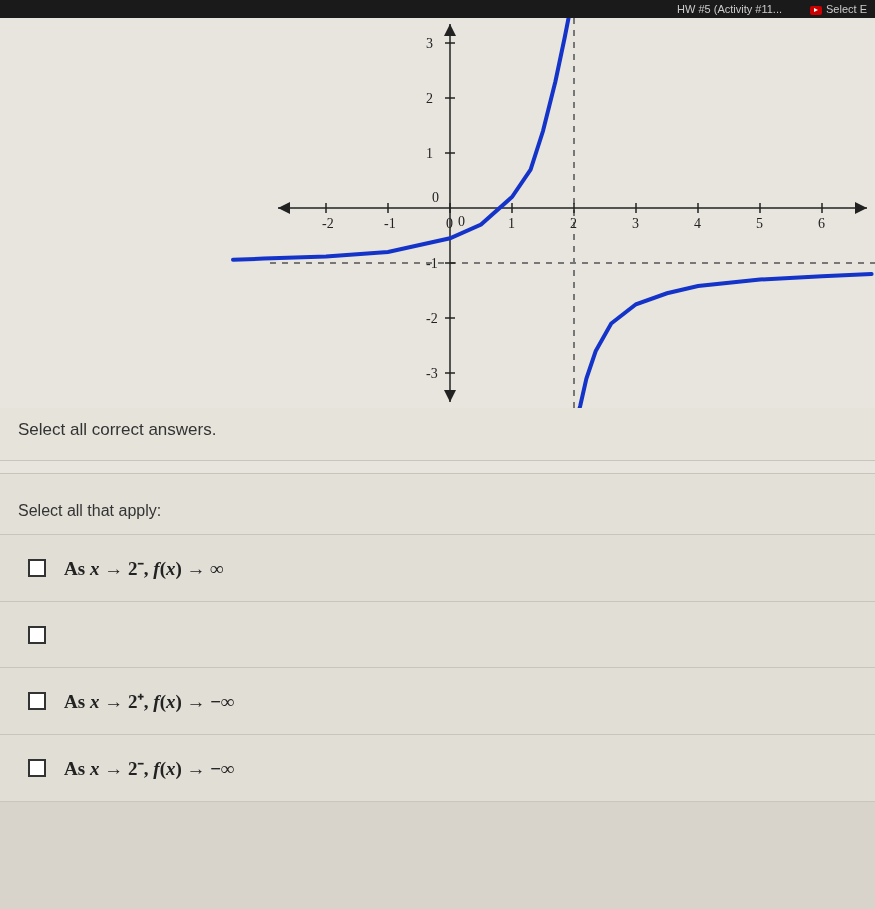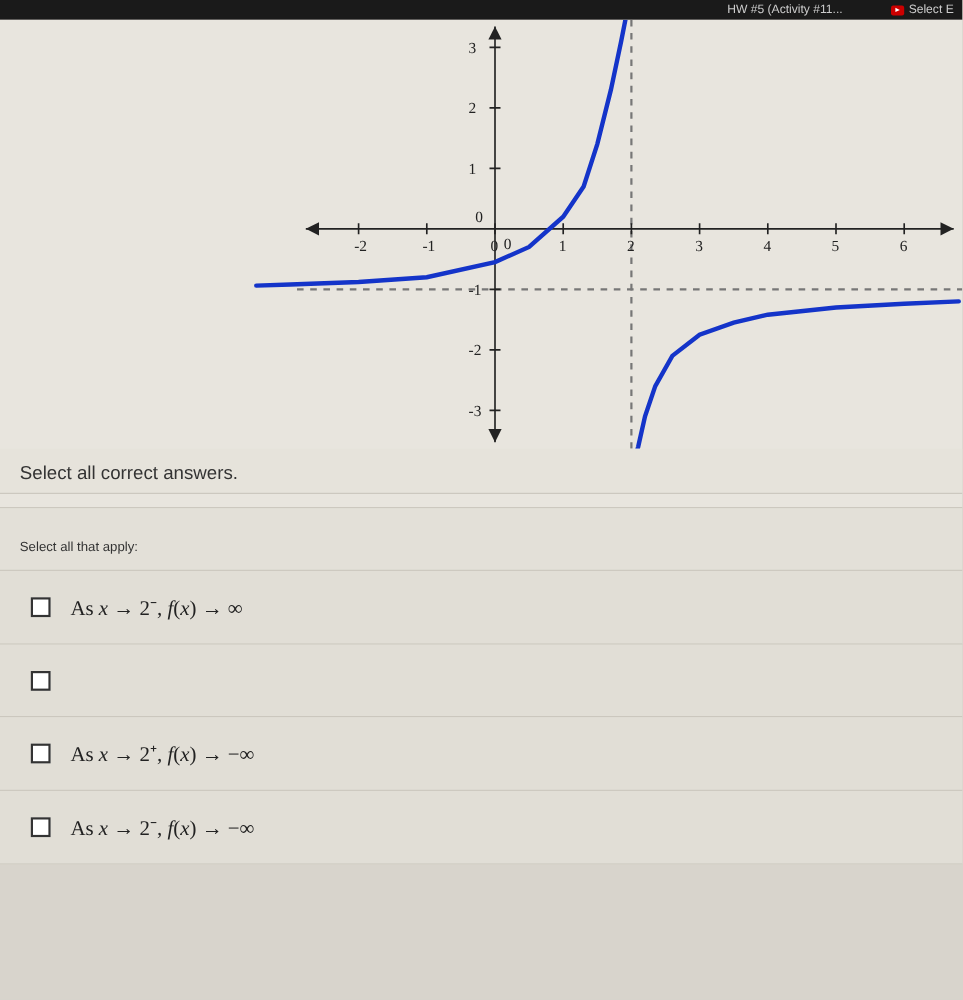--- a/index.html
+++ b/index.html
@@ -11,21 +11,21 @@
     }
     .top-bar {
       height: 18px;
       background: #1a1a1a;
       color: #fff;
       font-size: 11px;
       display: flex;
       justify-content: flex-end;
       align-items: center;
       padding: 0 8px;
-      gap: 44px;
+      gap: 28px;
     }
     .top-bar .tab-item { color: #ccc; }
     .yt-icon {
       display:inline-block; width:12px; height:9px; background:#cc0000;
       border-radius:2px; margin-right:4px; position:relative; vertical-align:middle;
     }
     .yt-icon::after{
       content:""; position:absolute; left:4px; top:2px;
       border-left:4px solid #fff; border-top:2.5px solid transparent; border-bottom:2.5px solid transparent;
     }
@@ -33,41 +33,42 @@
       background: #e8e5de;
       padding: 0 0 12px 0;
       border-bottom: 1px solid #c9c5bc;
     }
     .graph-area {
       position: relative;
       height: 390px;
       overflow: hidden;
     }
     .instruction {
-      padding: 12px 18px 8px 18px;
+      padding: 12px 18px 20px 18px;
       font-size: 17px;
       color: #333;
       background: #e6e3db;
       border-bottom: 1px solid #c9c5bc;
     }
     .prompt {
       padding: 28px 18px 14px 18px;
-      font-size: 12px;
+      font-size: 16px;
       color: #333;
       background: #e3e0d8;
       border-bottom: 1px solid #c9c5bc;
     }
     .option-row {
       display: flex;
       align-items: center;
       gap: 18px;
       padding: 20px 28px;
       background: #e1ded6;
       border-bottom: 1px solid #c9c5bc;
       min-height: 66px;
+      font-weight: bold;
     }
     .checkbox {
       width: 18px; height: 18px;
       border: 2px solid #333;
       background: #fff;
       flex: 0 0 auto;
       cursor: pointer;
     }
     .option-text {
       font-family: "Times New Roman", Georgia, serif;

